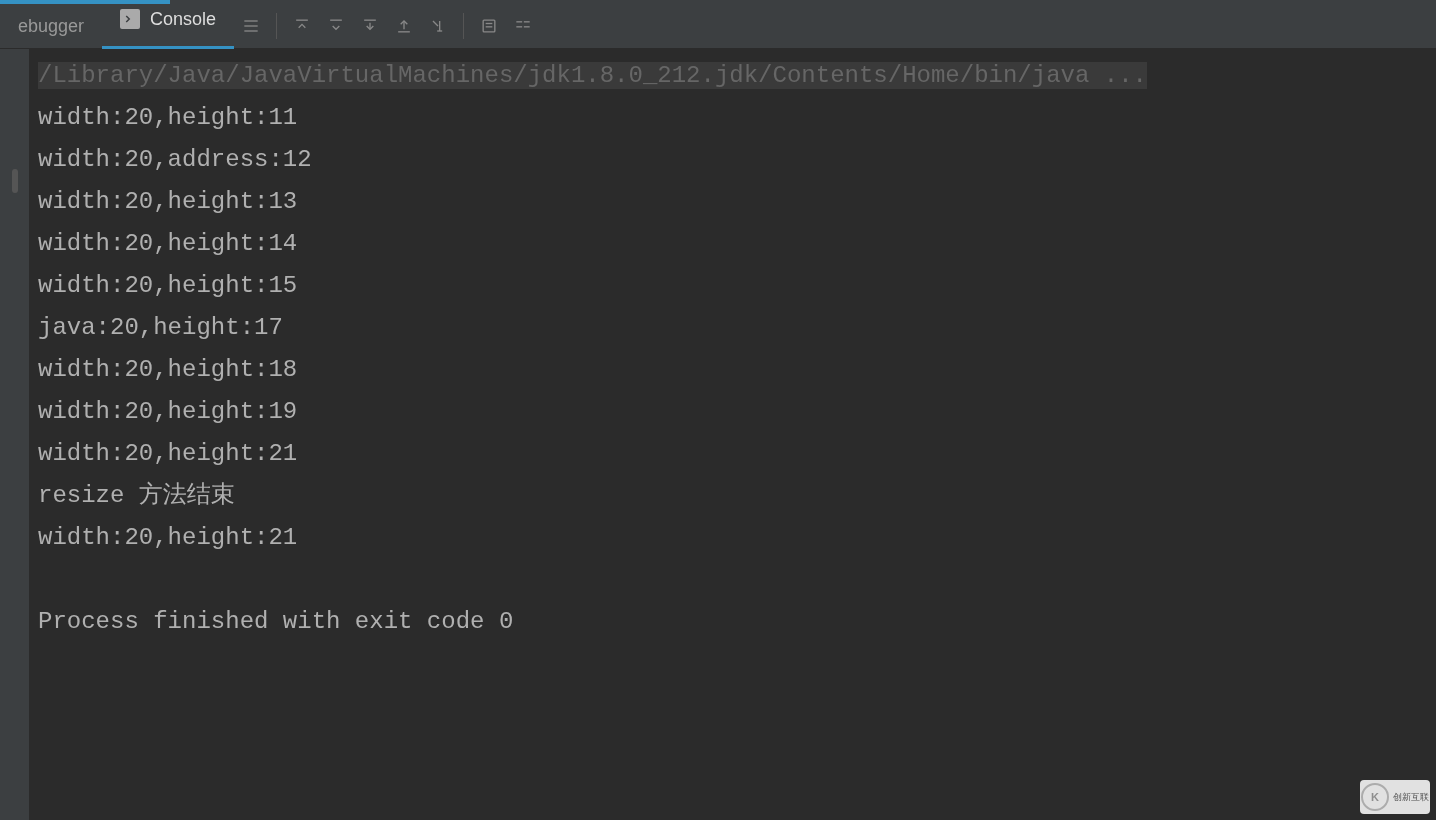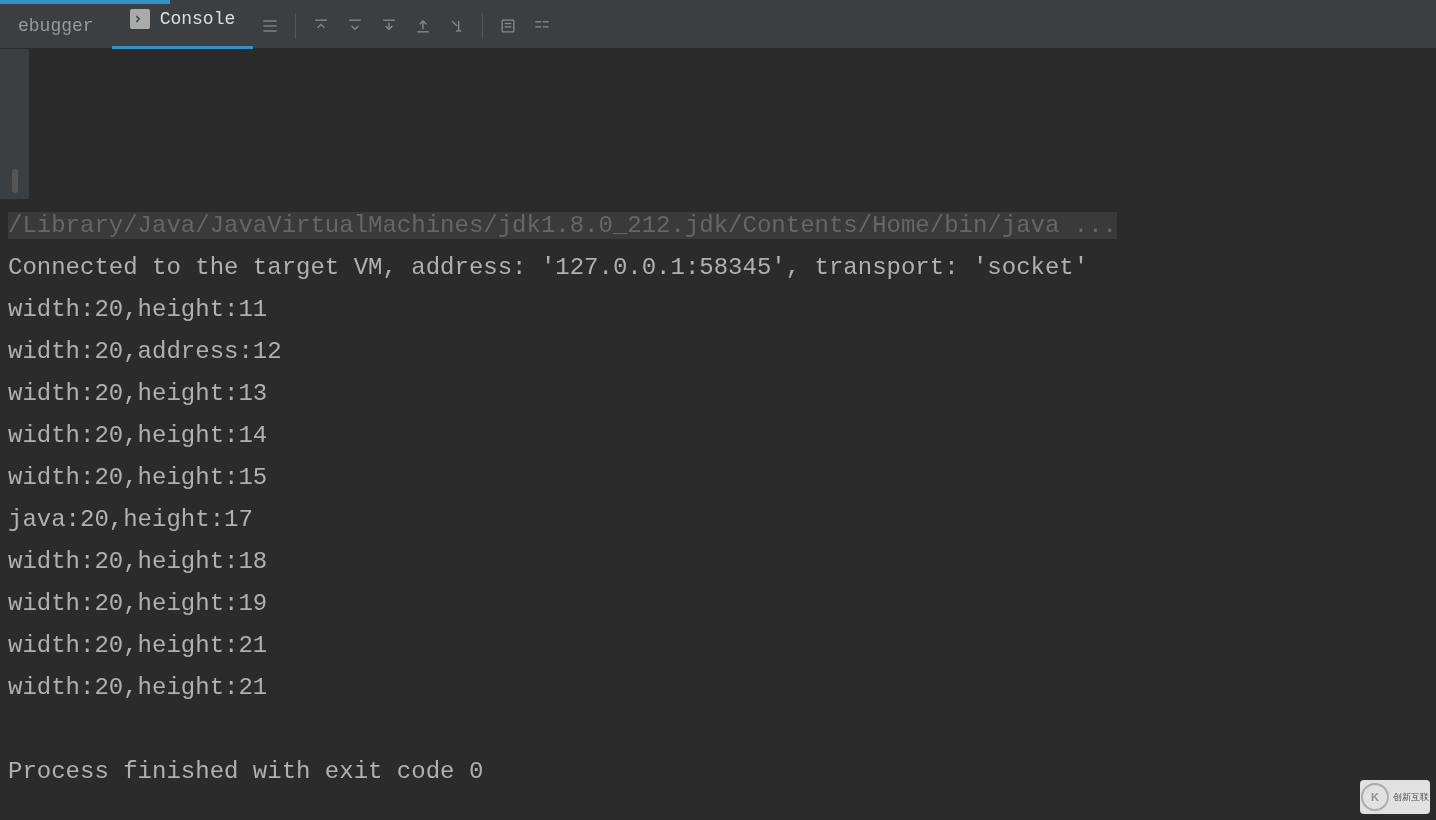--- a/index.html
+++ b/index.html
@@ -1,26 +1,26 @@
 <!DOCTYPE html>
 <html><head>
 <meta charset="utf-8">
 <style>
   html,body{margin:0;padding:0;width:1436px;height:820px;background:#2b2b2b;font-family:Menlo,Consolas,"Courier New",monospace;color:#bbb;overflow:hidden;}
   .progress-strip{height:4px;background:#3c3f41;}
   .progress-fill{height:4px;background:#3592c4;width:170px;}
-  .toolbar{display:flex;align-items:center;height:44px;background:#3c3f41;padding-left:0;font-family:Liberation Mono, monospace;font-size:18px;color:#bbb;border-bottom:1px solid #2b2b2b;}
+  .toolbar{display:flex;align-items:center;height:44px;background:#3c3f41;padding-left:0;font-family:Liberation Sans, sans-serif;font-size:18px;color:#bbb;border-bottom:1px solid #2b2b2b;}
   .tab{height:44px;display:flex;align-items:center;padding:0 18px;color:#999;cursor:pointer;white-space:nowrap;}
   .tab.active{color:#ddd;border-bottom:3px solid #3592c4;padding-bottom:12px;margin-bottom:-1px;box-sizing:border-box;align-items:center;}
   .tab .ticon{display:inline-flex;align-items:center;justify-content:center;width:20px;height:20px;margin-right:10px;}
   .tab .ticon.box{background:#aaa;color:#3c3f41;font-size:12px;font-weight:bold;border-radius:2px;}
   .sep{width:1px;height:26px;background:#555;margin:0 8px;}
   .ticonbtn{width:34px;height:44px;display:flex;align-items:center;justify-content:center;color:#888;cursor:pointer;}
   .ticonbtn svg{width:20px;height:20px;stroke:#888;fill:none;stroke-width:1.6;}
-  .body-area{display:flex;height:calc(820px - 48px);flex-direction:column;}
+  .body-area{display:flex;height:calc(820px - 48px);}
   .gutter{width:30px;background:#3c3f41;border-right:1px solid #2b2b2b;display:flex;flex-direction:column;align-items:center;padding-top:120px;box-sizing:border-box;}
   .gutter-mark{width:6px;height:24px;border-radius:3px;background:#555;margin-bottom:6px;}
   .console{flex:1;background:#2b2b2b;padding:6px 8px 6px 8px;font-size:24px;line-height:42px;color:#b0b0b0;overflow:hidden;}
   .cmdline{color:#666;background:#3a3a3a;display:inline;}
   .line{white-space:pre;font-family:Menlo,Consolas,"Courier New",monospace;font-weight:500;}
   .watermark{position:absolute;right:6px;bottom:6px;width:70px;height:34px;background:#f5f5f5;border-radius:4px;display:flex;align-items:center;justify-content:center;font-family:Arial,sans-serif;font-size:9px;color:#555;opacity:0.9;}
   .watermark .wm-circle{width:24px;height:24px;border:2px solid #bbb;border-radius:50%;margin-right:4px;display:flex;align-items:center;justify-content:center;font-weight:bold;font-size:11px;color:#999;}
 </style>
 </head>
 <body>
@@ -103,30 +103,30 @@
   </div>
 </div>
 
 <div class="body-area">
   <div class="gutter">
     <div class="gutter-mark"></div>
   </div>
   <div class="console" id="console">
     <div class="line"><span class="cmdline">/Library/Java/JavaVirtualMachines/jdk1.8.0_212.jdk/Contents/Home/bin/java ...</span></div>
 
-  <div class="line">Connected to the target VM, address: '127.0.0.1:58345', transport: 'socket'</div>
       <div class="line">width:20,height:11</div>
       <div class="line">width:20,address:12</div>
       <div class="line">width:20,height:13</div>
       <div class="line">width:20,height:14</div>
       <div class="line">width:20,height:15</div>
       <div class="line">java:20,height:17</div>
       <div class="line">width:20,height:18</div>
       <div class="line">width:20,height:19</div>
       <div class="line">width:20,height:21</div>
+      <div class="line">resize 方法结束</div>
       <div class="line">width:20,height:21</div>
       <div class="line">&nbsp;</div>
       <div class="line">Process finished with exit code 0</div>
     </div>
 </div>
 
 <div class="watermark">
   <div class="wm-circle">
       <span>K</span>
     </div>

